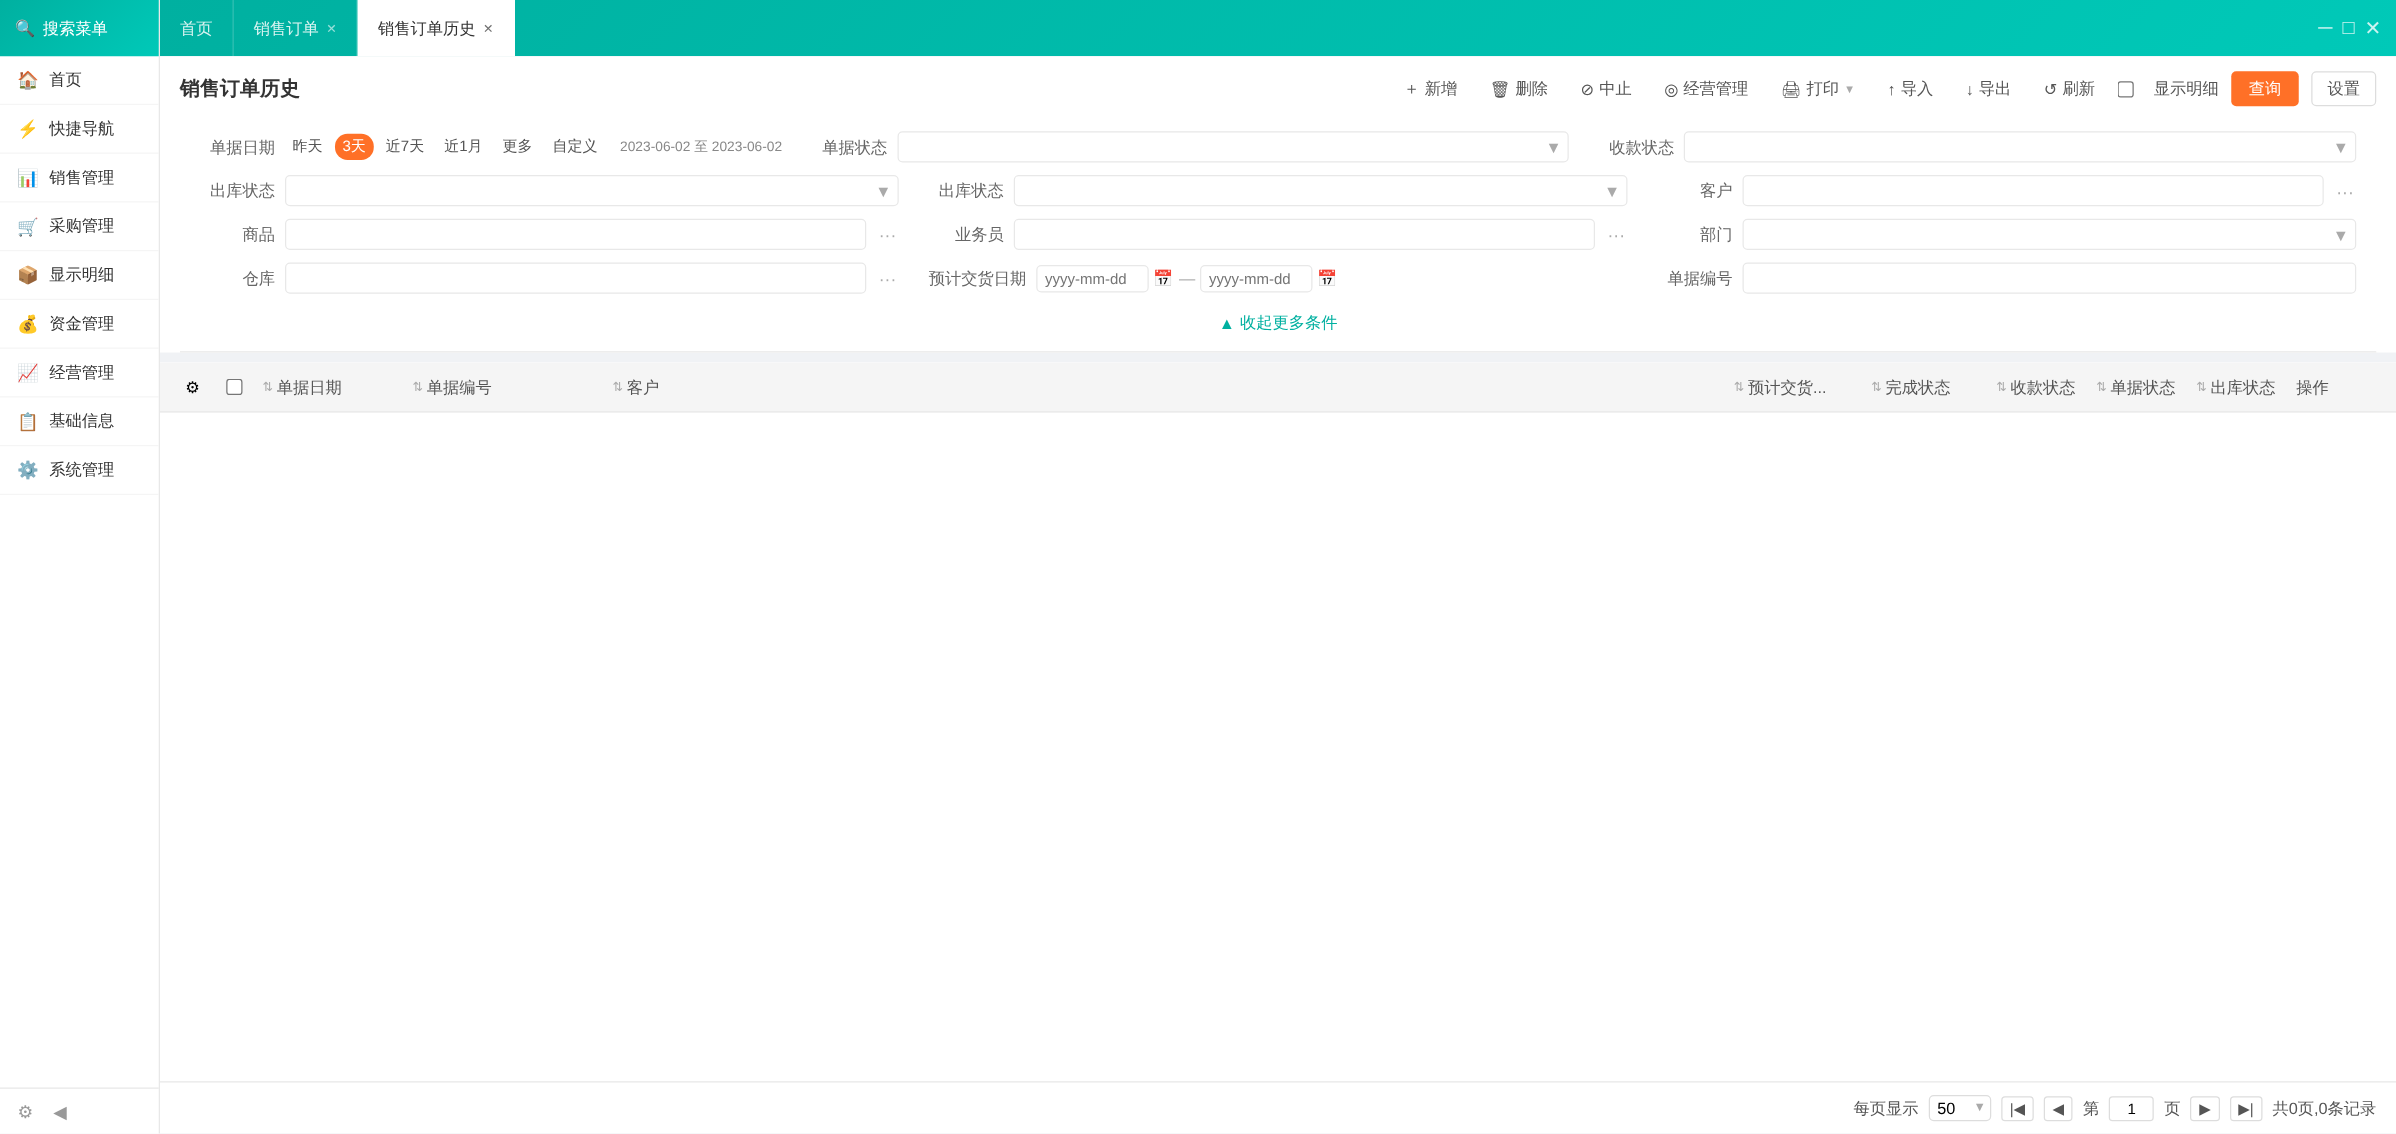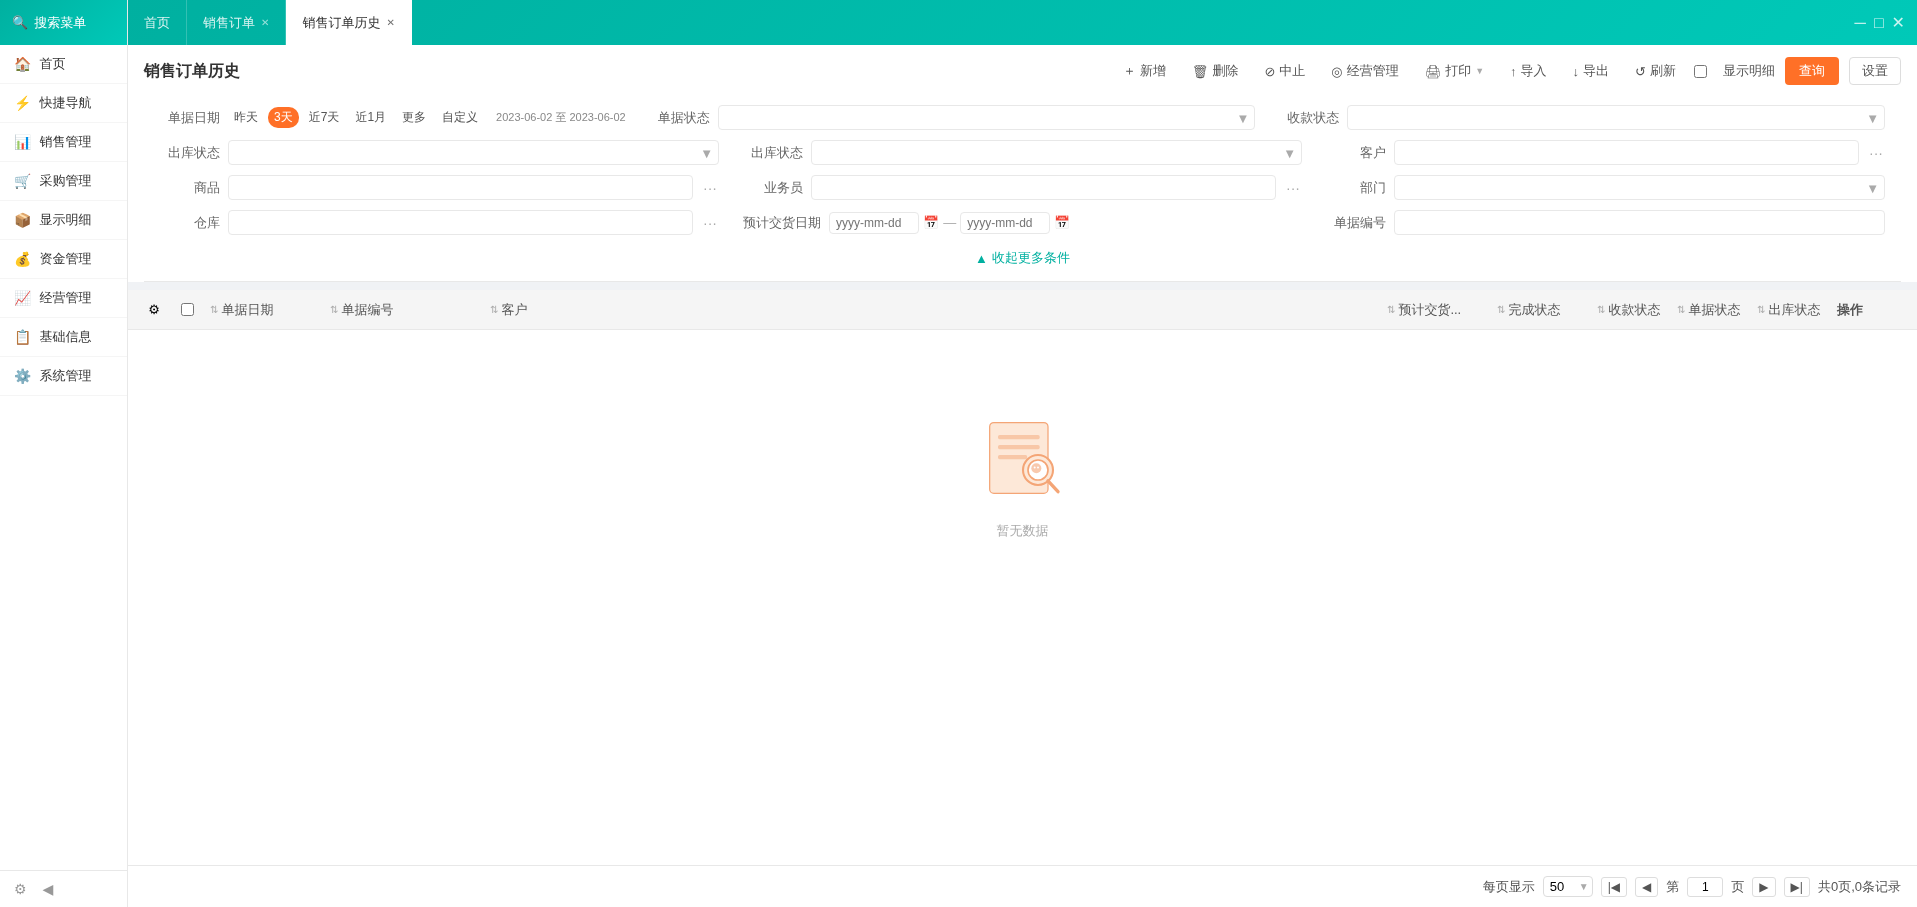--- a/index.html
+++ b/index.html
@@ -295,21 +295,21 @@
     .th-settings { width: 36px; display: flex; align-items: center; justify-content: center; }
     .th-checkbox { width: 30px; display: flex; align-items: center; justify-content: center; }
     .col-date { width: 120px; }
     .col-num { width: 160px; }
     .col-customer { width: 180px; flex: 1; }
     .col-delivery { width: 110px; }
     .col-amount { width: 100px; }
     .col-status { width: 80px; }
     .col-status2 { width: 80px; }
     .col-status3 { width: 80px; }
-    .col-action { width: 80px; text-align: center; font-weight: bold; }
+    .col-action { width: 80px; text-align: center; }
 
     .empty-state {
       display: flex;
       flex-direction: column;
       align-items: center;
       justify-content: center;
       padding: 80px 0;
       color: #aaa;
       font-size: 13px;
     }
@@ -649,38 +649,20 @@
         </div>
         <div class="th-cell col-status3">
           <span class="sort-icon">⇅</span>
           <span>出库状态</span>
         </div>
         <div class="th-cell col-action" style="margin-left:auto;">
           <span>操作</span>
         </div>
       </div>
 
-      <div class="empty-state">
-        <svg class="empty-icon" viewBox="0 0 120 120" xmlns="http://www.w3.org/2000/svg">
-
-          <rect x="20" y="15" width="70" height="85" rx="5" fill="#fde8d8" stroke="#f4a576" stroke-width="1.5"></rect>
-          <rect x="30" y="30" width="50" height="5" rx="2" fill="#f4a576" opacity="0.5"></rect>
-          <rect x="30" y="42" width="50" height="5" rx="2" fill="#f4a576" opacity="0.5"></rect>
-          <rect x="30" y="54" width="35" height="5" rx="2" fill="#f4a576" opacity="0.5"></rect>
-
-          <circle cx="78" cy="72" r="18" fill="#fde8d8" stroke="#f4a576" stroke-width="2.5"></circle>
-          <circle cx="78" cy="72" r="12" fill="white" stroke="#f4a576" stroke-width="2"></circle>
-          <line x1="90" y1="85" x2="102" y2="98" stroke="#f4a576" stroke-width="4" stroke-linecap="round"></line>
-
-          <circle cx="76" cy="70" r="6" fill="#f4a576" opacity="0.6"></circle>
-          <circle cx="74" cy="69" r="1.2" fill="white"></circle>
-          <circle cx="78" cy="69" r="1.2" fill="white"></circle>
-        </svg>
-        <span>暂无数据</span>
-      </div>
     </div>
 
     <div class="table-footer">
       <span>每页显示</span>
       <div class="pagination-select-wrap">
         <select>
           <option value="10">10</option>
           <option value="20">20</option>
           <option value="50" selected="">50</option>
           <option value="100">100</option>

